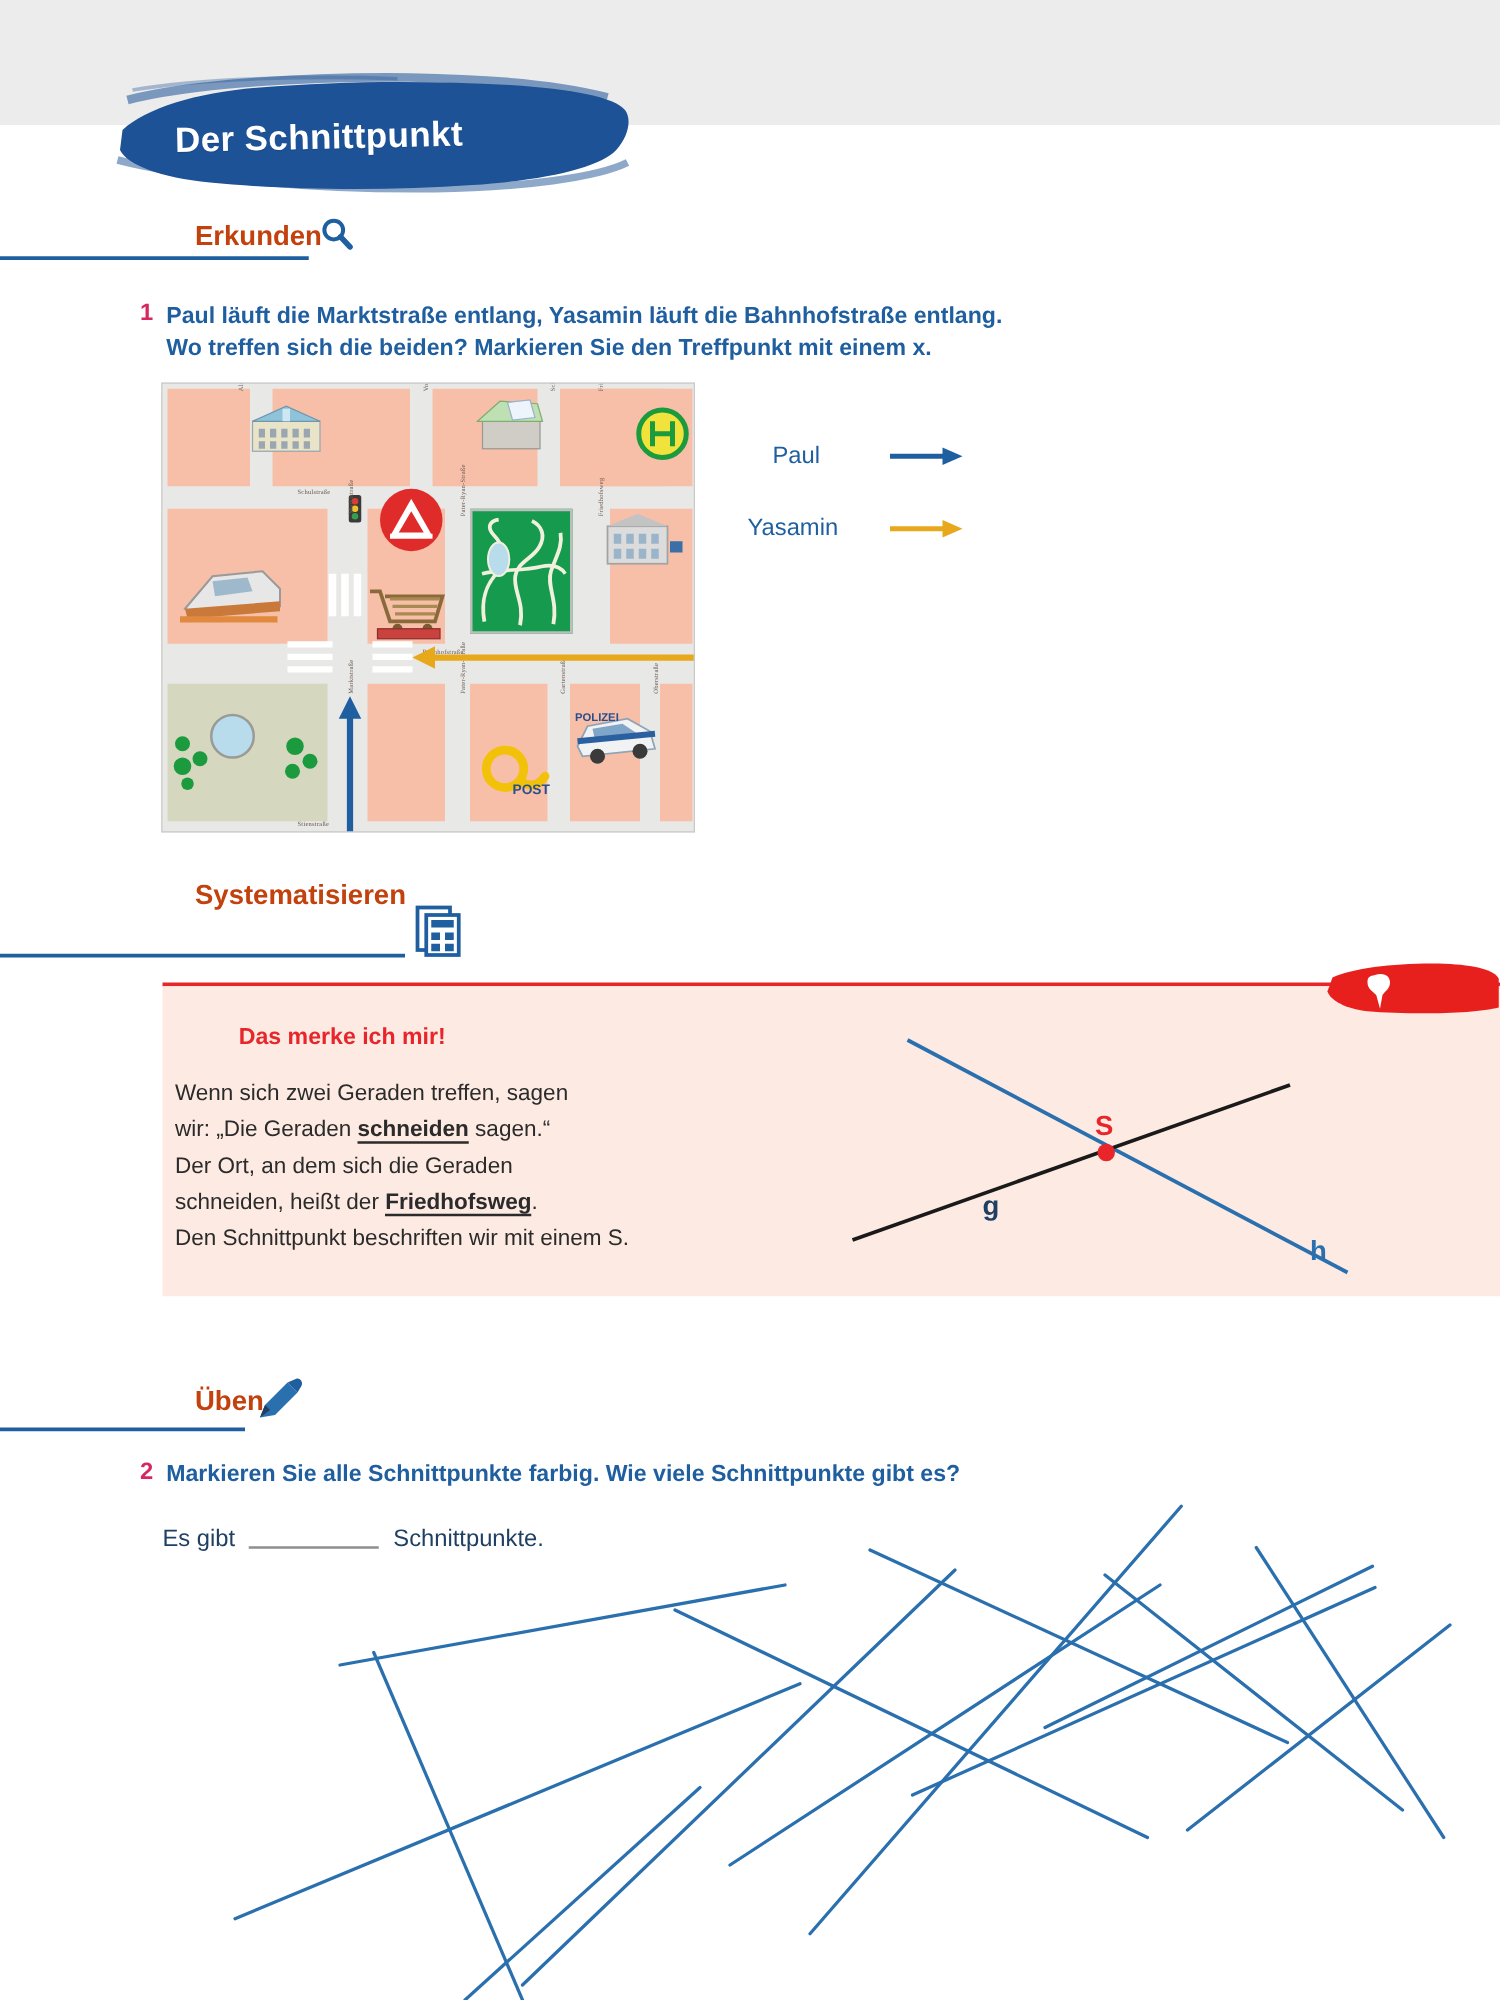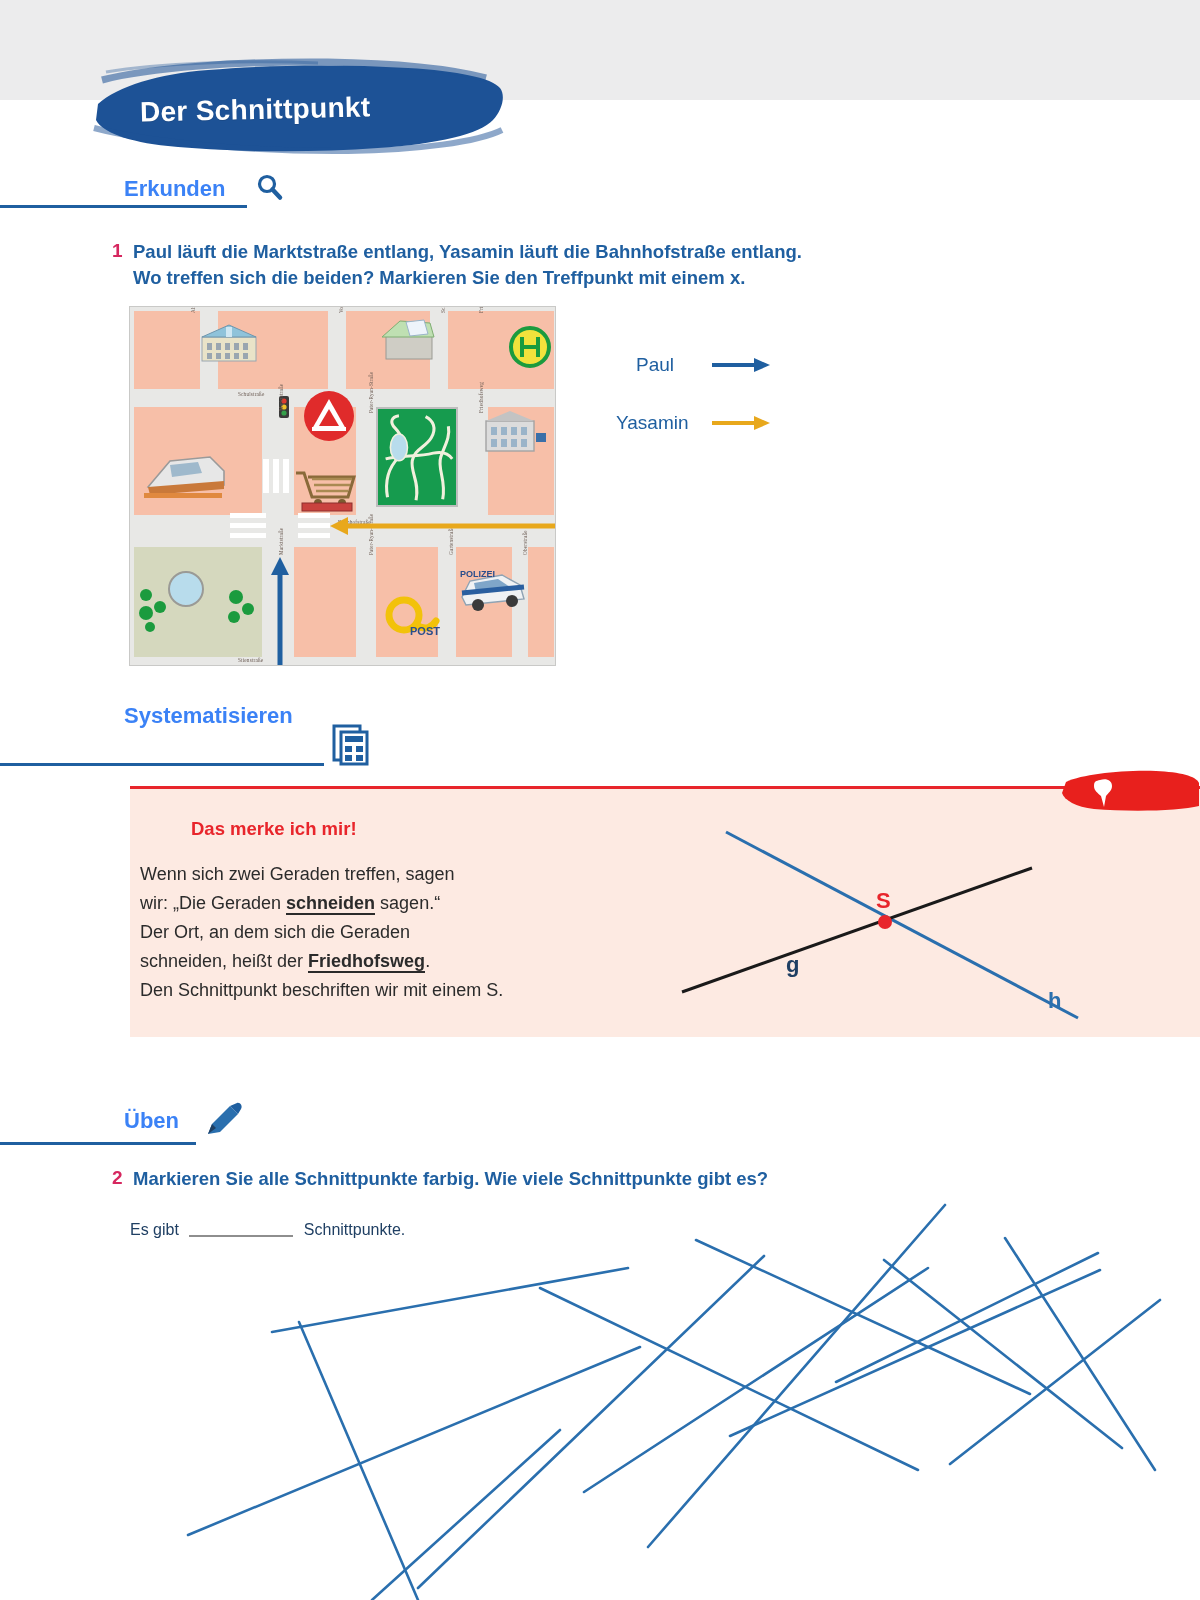--- a/index.html
+++ b/index.html
@@ -34,22 +34,23 @@
     transform:rotate(-1.3deg);
     text-shadow:0 1px 0 rgba(0,0,0,.10);
   }
 
   
   .sect{ position:absolute; }
   .sect-rule{
     position:absolute; height:3px; background:#1f5fa0; left:0;
   }
   .sect-label{
-    position:absolute; font-size:22px; font-weight:bold; color:#3b82f6;
+    position:absolute; font-size:22px; font-weight:bold; color:#c2410c;
     white-space:nowrap;
+    margin-left:32px;
   }
   .sect-icon{ position:absolute; }
 
   
   .task-num{
     position:absolute; font-size:19px; font-weight:bold; color:#d6275f;
   }
   .task-text{
     position:absolute; font-size:18.5px; font-weight:bold; color:#1f5fa0;
     line-height:26px; white-space:pre-line;
@@ -66,21 +67,21 @@
   .street-label{
     position:absolute; font-size:5.2px; color:#6a5a52;
     font-family:"Liberation Serif", serif; white-space:nowrap;
     letter-spacing:.2px;
   }
   .street-label.vert{ transform-origin:0 0; transform:rotate(-90deg); }
   .zebra{ position:absolute; background:#ffffff; }
 
   
   .legend-name{
-    position:absolute; font-size:19px; color:#1f5fa0; white-space:nowrap;margin-left:18px;
+    position:absolute; font-size:19px; color:#1f5fa0; white-space:nowrap;
   }
 
   
   .merke-rule{
     position:absolute; left:130px; top:786px; width:1070px; height:3px;
     background:#e8252b;
   }
   .merke-box{
     position:absolute; left:130px; top:789px; width:1070px; height:248px;
     background:#fdeae2;
@@ -95,21 +96,21 @@
   }
   .merke-body b{ font-weight:bold; border-bottom:2px solid #2b2b2b; }
 
   
   .pin-tab{
     position:absolute; left:1060px; top:766px; width:140px; height:46px;
   }
 
   
   .answer-line{
-    position:absolute; font-size:16px; color:#1f3f63;
+    position:absolute; font-size:19px; color:#1f3f63;
     white-space:nowrap;
   }
   .blank{
     display:inline-block; width:104px; border-bottom:2px solid #8e8e8e;
     margin:0 6px; vertical-align:-2px;
   }
 </style>
 </head>
 <body>
 

